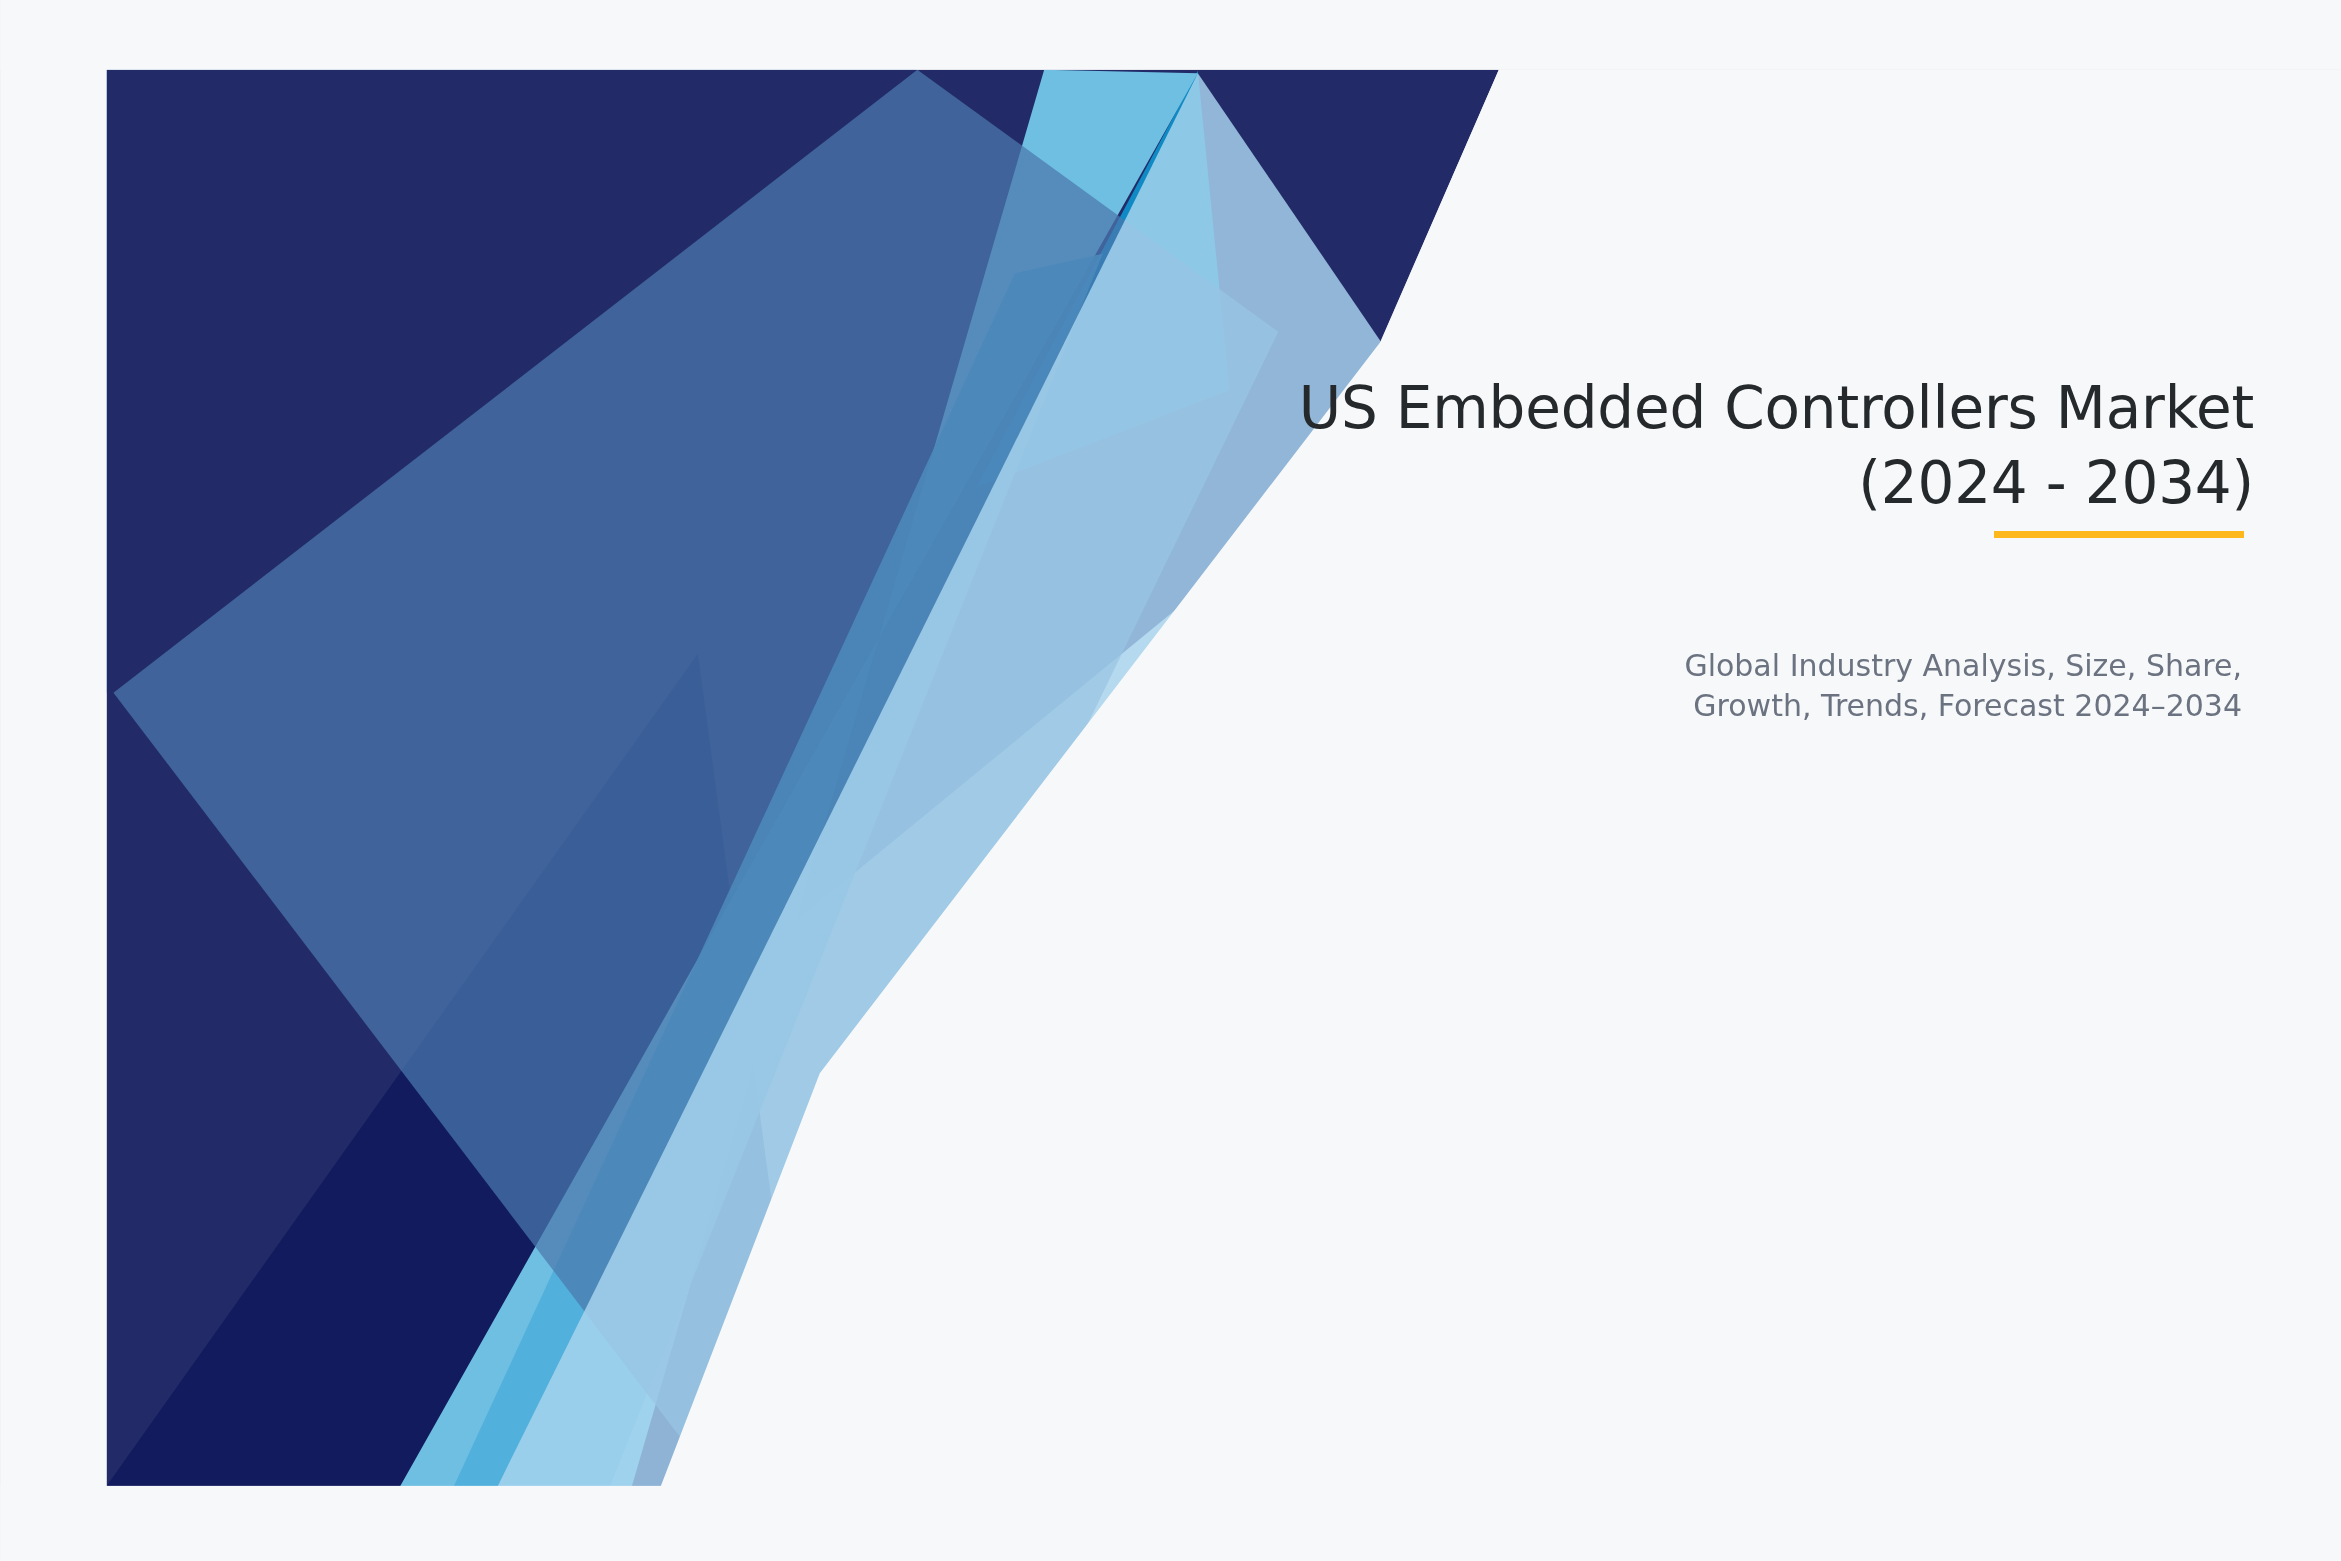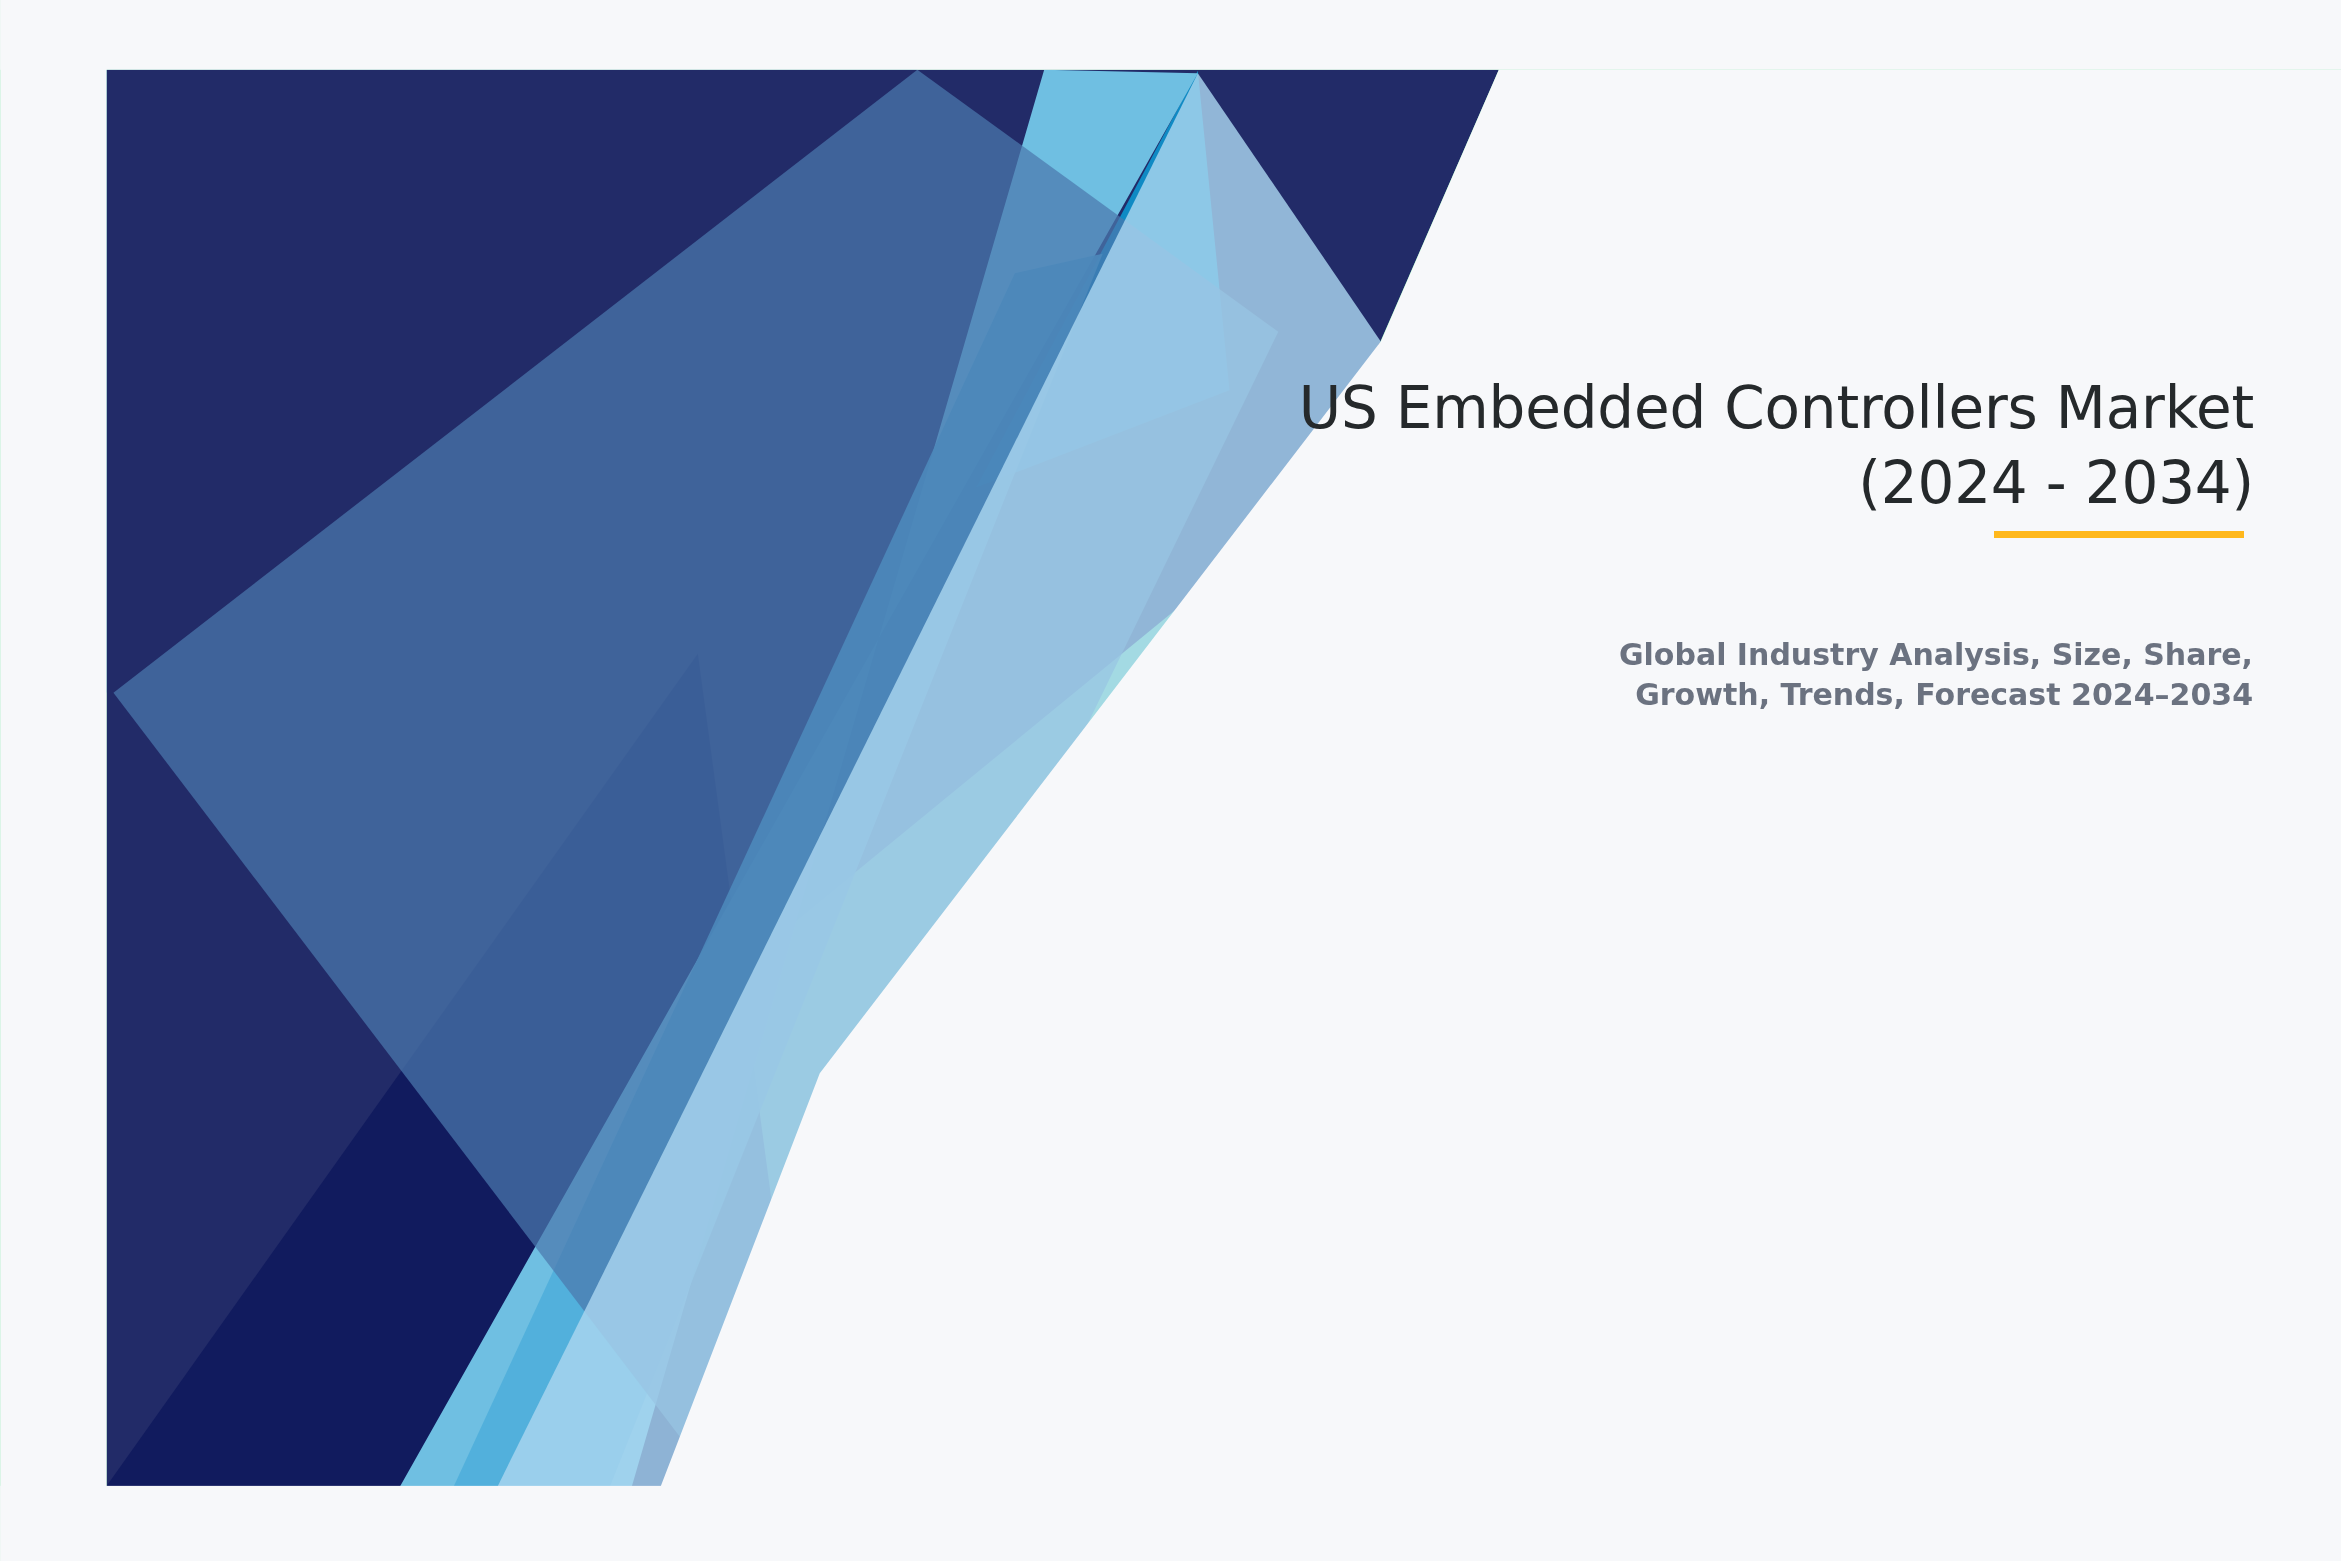--- a/index.html
+++ b/index.html
@@ -11,21 +11,21 @@
     height: 1561px;
     background: #f7f8fa;
     font-family: "DejaVu Sans", sans-serif;
     overflow: hidden;
   }
 
   #slide {
     position: relative;
     width: 2342px;
     height: 1561px;
-    background: #86efac;
+    background: #e5e5e5;
   }
 
   
   #cover-graphic {
     position: absolute;
     left: 0;
     top: 0;
     width: 2342px;
     height: 1561px;
     pointer-events: none;
@@ -62,23 +62,23 @@
 
   #subtitle-block {
     position: absolute;
     right: 88px;
     top: 634px;
     width: 781px;
     text-align: right;
   }
 
   #cover-subtitle {
-    margin: 1px;
+    margin: 12px;
     font-family: "DejaVu Sans", sans-serif;
-    font-weight: 700;
+    font-weight: 400;
     font-size: 30px;
     line-height: 1.34;
     color: #6b7280;
     white-space: pre-line;
   }
 </style>
 </head>
 <body>
 
 <div id="slide">

